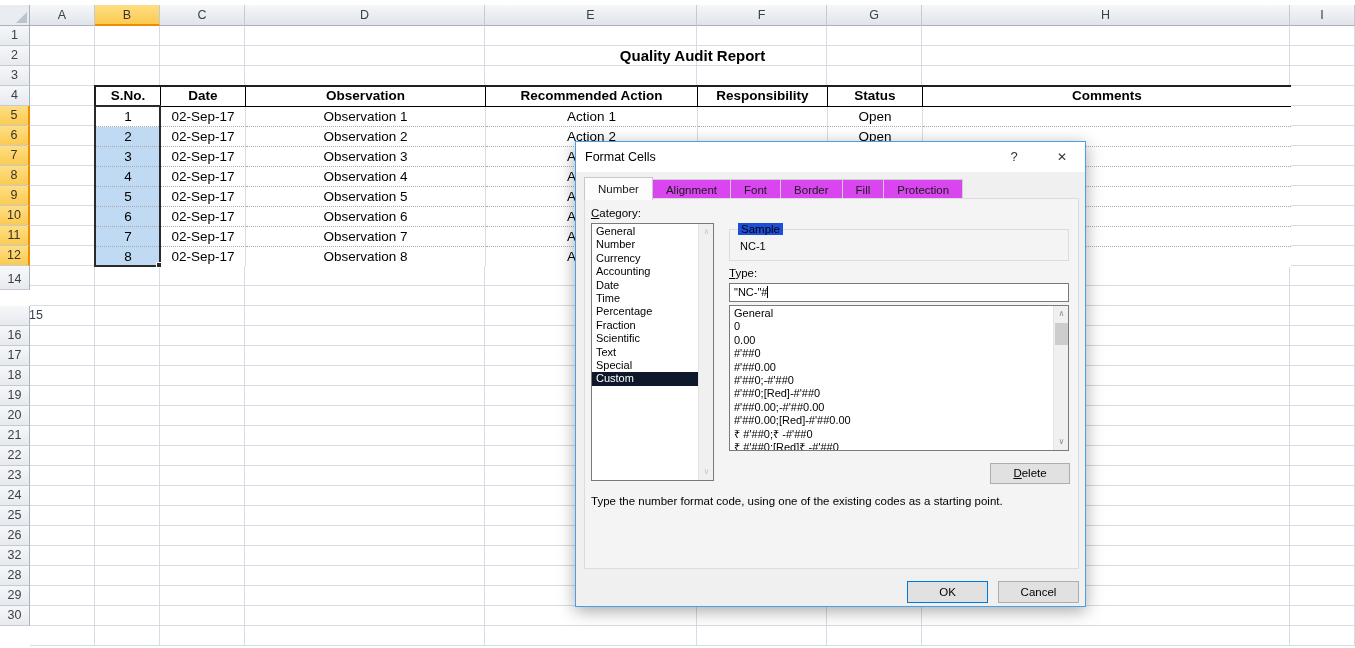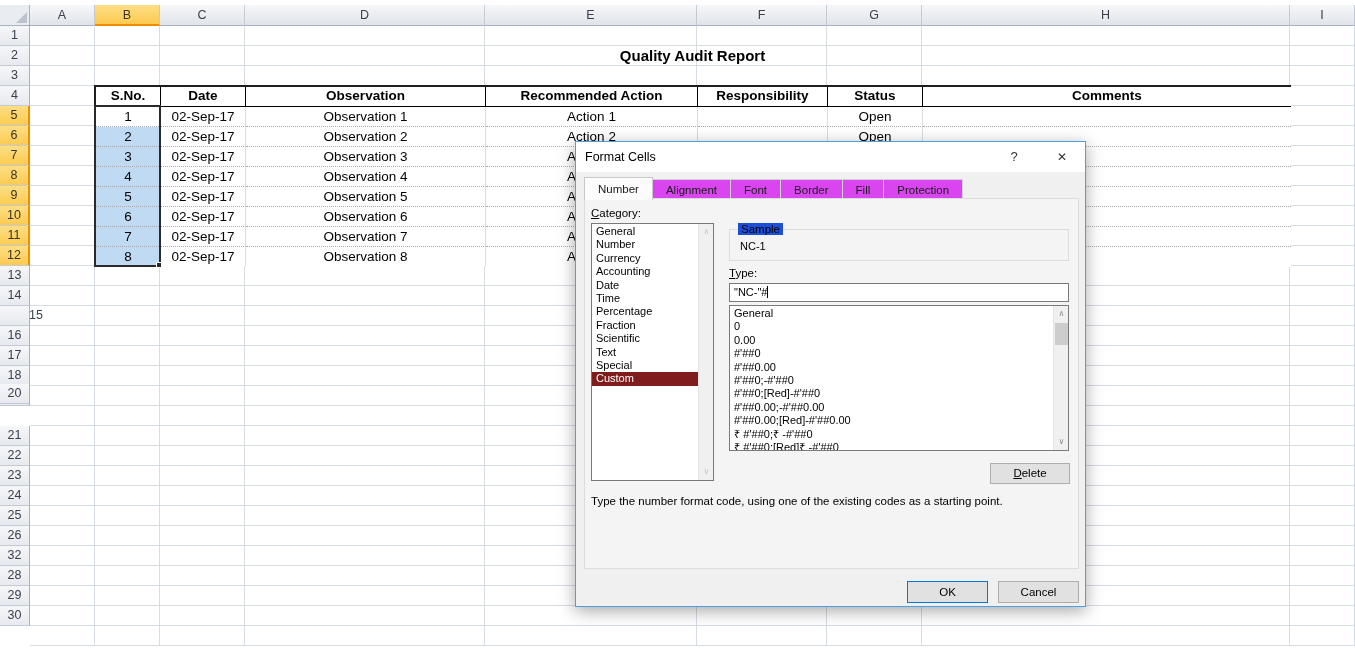--- a/index.html
+++ b/index.html
@@ -64,21 +64,21 @@
 
   .tabpage { position:absolute; left:8px; top:56px; width:495px; height:371px;
              background:#f4f4f4; border:1px solid #dcdcdc; z-index:1; }
 
   .lbl { position:absolute; font-size:11.5px; color:#000; }
   u { text-decoration:underline; }
 
   .listbox { position:absolute; background:#ffffff; border:1px solid #7a7a7a; overflow:hidden; }
   .cat-list { left:6px; top:24px; width:123px; height:258px; }
   .li { font-size:11px; line-height:13.4px; padding-left:4px; white-space:nowrap; color:#000; }
-  .li.sel { background:#7f1d1d; color:#fff; }
+  .li.sel { background:#0f172a; color:#fff; }
 
   .vscroll { position:absolute; top:0; right:0; bottom:0; width:15px; background:#f0f0f0;
              border-left:1px solid #e3e3e3; }
   .vs-up, .vs-dn { position:absolute; left:0; width:15px; height:16px; text-align:center;
                    font-size:8px; line-height:15px; color:#8a8a8a; }
   .vs-up { top:0; } .vs-dn { bottom:0; }
   .vscroll.dim .vs-up, .vscroll.dim .vs-dn { color:#c6c6c6; }
   .vs-thumb { position:absolute; left:1px; top:17px; width:13px; height:22px; background:#cdcdcd; }
 
   .groupbox { position:absolute; left:144px; top:30px; width:340px; height:32px;
@@ -126,27 +126,27 @@
       <div class="row-h" style="top: 86px;">4</div>
       <div class="row-h sel" style="top: 106px;">5</div>
       <div class="row-h sel" style="top: 126px;">6</div>
       <div class="row-h sel" style="top: 146px;">7</div>
       <div class="row-h sel" style="top: 166px;">8</div>
       <div class="row-h sel" style="top: 186px;">9</div>
       <div class="row-h sel" style="top: 206px;">10</div>
       <div class="row-h sel" style="top: 226px;">11</div>
       <div class="row-h sel" style="top: 246px;">12</div>
       <div class="row-h" style="top: 266px;">13</div>
-      <div class="row-h" style="top: 286px;">14</div>
+      <div class="row-h" style="top: 270px;">14</div>
       <div class="row-h" style="top: 306px; padding-left: 29px;">15</div>
       <div class="row-h" style="top: 326px;">16</div>
       <div class="row-h" style="top: 346px;">17</div>
       <div class="row-h" style="top: 366px;">18</div>
       <div class="row-h" style="top: 386px;">19</div>
-      <div class="row-h" style="top: 384px;">20</div>
+      <div class="row-h" style="top: 406px;">20</div>
       <div class="row-h" style="top: 426px;">21</div>
       <div class="row-h" style="top: 446px;">22</div>
       <div class="row-h" style="top: 466px;">23</div>
       <div class="row-h" style="top: 486px;">24</div>
       <div class="row-h" style="top: 506px;">25</div>
       <div class="row-h" style="top: 526px;">26</div>
       <div class="row-h" style="top: 546px;">32</div>
       <div class="row-h" style="top: 566px;">28</div>
       <div class="row-h" style="top: 586px;">29</div>
       <div class="row-h" style="top: 606px;">30</div>

